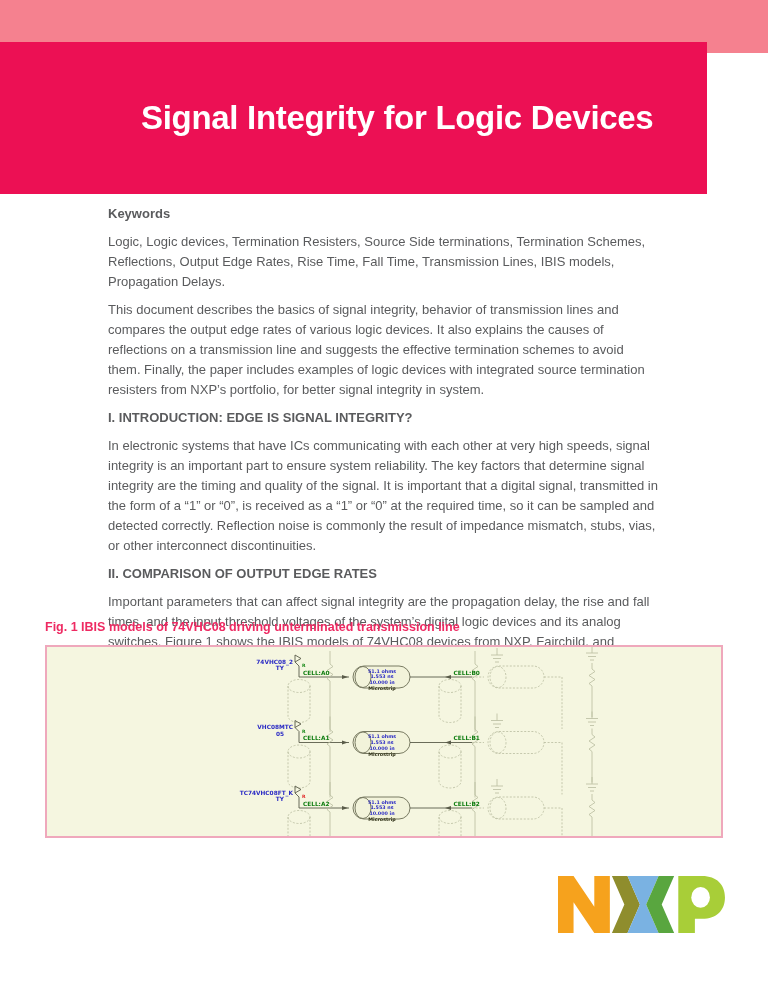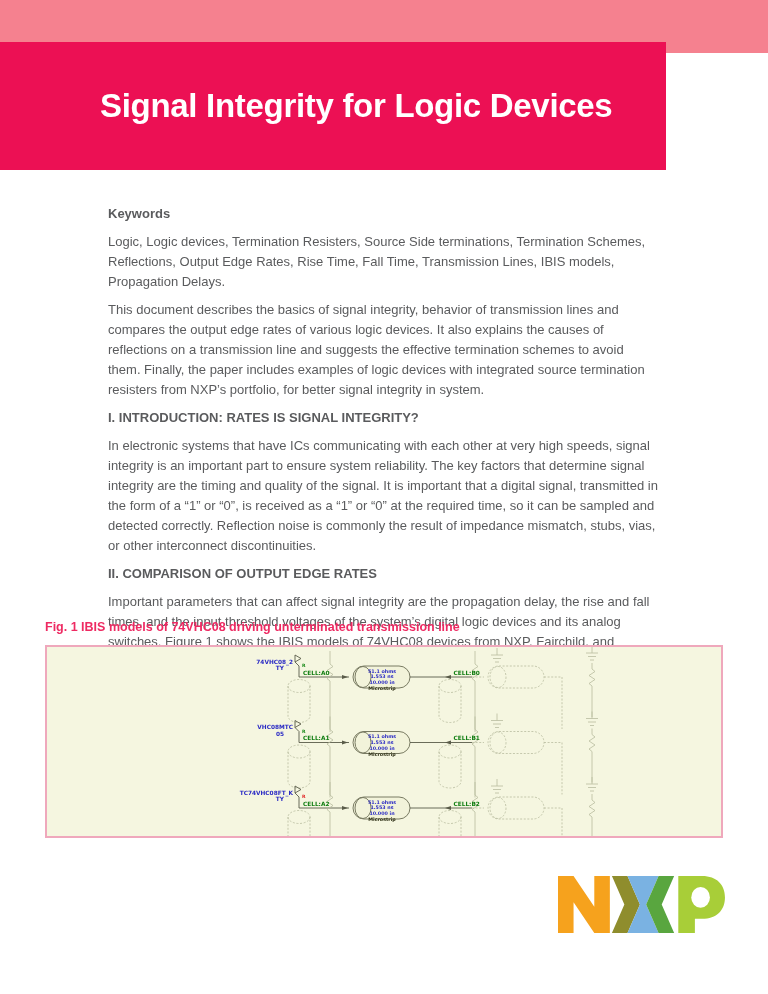--- a/index.html
+++ b/index.html
@@ -3,22 +3,22 @@
 <meta charset="utf-8">
 <style>
   html,body{margin:0;padding:0;}
   body{
     width:768px;height:994px;position:relative;background:#ffffff;
     font-family:"Liberation Sans", sans-serif;overflow:hidden;
   }
   
   .band-light{position:absolute;top:0;left:0;width:768px;height:53px;background:#F5818F;}
   .band-dark{
-    position:absolute;top:42px;left:0;width:666px;height:128px;background:#EC1054;
-    display:flex;align-items:center;
+    position:absolute;top:42px;left:0;width:666px;height:152px;background:#EC1054;
+    display:flex;align-items:center;padding-left:41px;
   }
   .band-dark h1{
     margin:0 0 0 100px;color:#ffffff;font-size:33px;font-weight:700;letter-spacing:-0.3px;
   }
   
   .content{position:absolute;left:100px;top:196px;width:567px;}
   .h-pink{
     color:#ED1651;font-size:13px;font-weight:700;line-height:20px;margin:0;
   }
   .h-abs{margin-top:14px;}
@@ -50,21 +50,21 @@
 <div class="band-dark">
   <h1>Signal Integrity for Logic Devices</h1>
 </div>
 
 <div class="content">
   <p class="h-pink">Keywords</p>
   <p>Logic, Logic devices, Termination Resisters, Source Side terminations, Termination Schemes, Reflections, Output Edge Rates, Rise Time, Fall Time, Transmission Lines, IBIS models, Propagation Delays.</p>
 
   <p>This document describes the basics of signal integrity, behavior of transmission lines and compares the output edge rates of various logic devices. It also explains the causes of reflections on a transmission line and suggests the effective termination schemes to avoid them. Finally, the paper includes examples of logic devices with integrated source termination resisters from NXP’s portfolio, for better signal integrity in system.</p>
 
-  <p class="h-pink h-sec">I. INTRODUCTION: RATES IS SIGNAL INTEGRITY?</p>
+  <p class="h-pink h-sec">I. INTRODUCTION: EDGE IS SIGNAL INTEGRITY?</p>
   <p>In electronic systems that have ICs communicating with each other at very high speeds, signal integrity is an important part to ensure system reliability. The key factors that determine signal integrity are the timing and quality of the signal. It is important that a digital signal, transmitted in the form of a “1” or “0”, is received as a “1” or “0” at the required time, so it can be sampled and detected correctly. Reflection noise is commonly the result of impedance mismatch, stubs, vias, or other interconnect discontinuities.</p>
 
   <p class="h-pink h-sec">II. COMPARISON OF OUTPUT EDGE RATES</p>
   <p>Important parameters that can affect signal integrity are the propagation delay, the rise and fall times, and the input threshold voltages of the system’s digital logic devices and its analog switches.  Figure 1 shows the IBIS models of 74VHC08 devices from NXP, Fairchild, and Toshiba driving open-ended, unterminated transmission lines.</p>
 </div>
 
 <div class="figure-wrap">
   <p class="fig-caption">Fig. 1 IBIS models of 74VHC08 driving unterminated transmission line</p>
   <div class="fig-box">
     <svg width="674" height="189" viewBox="0 0 674 189">

